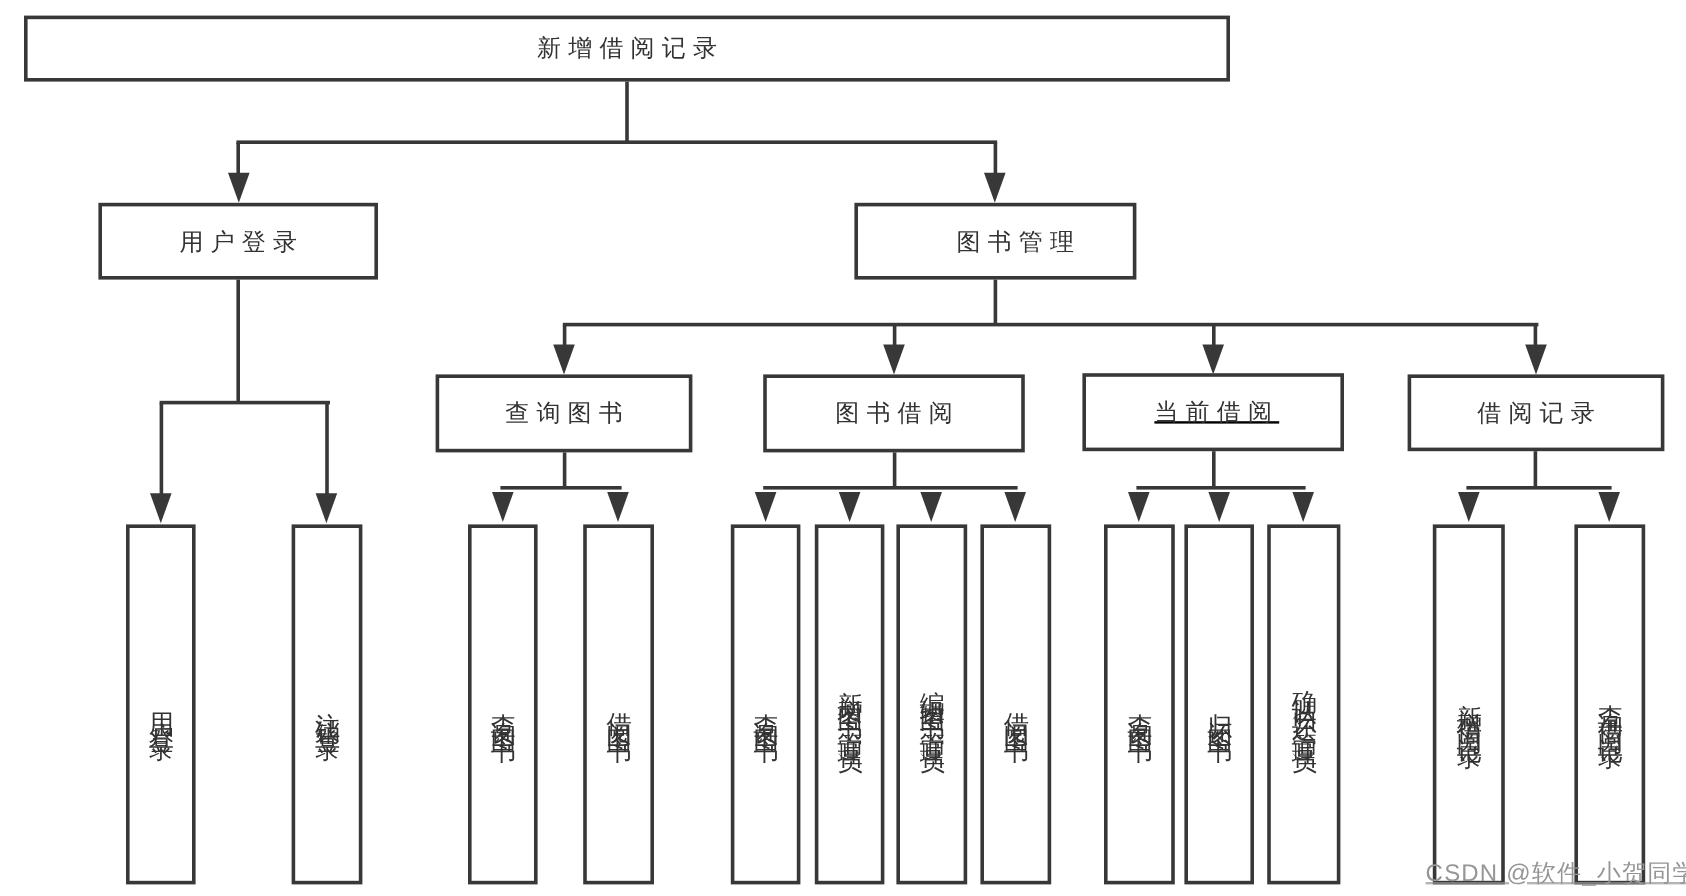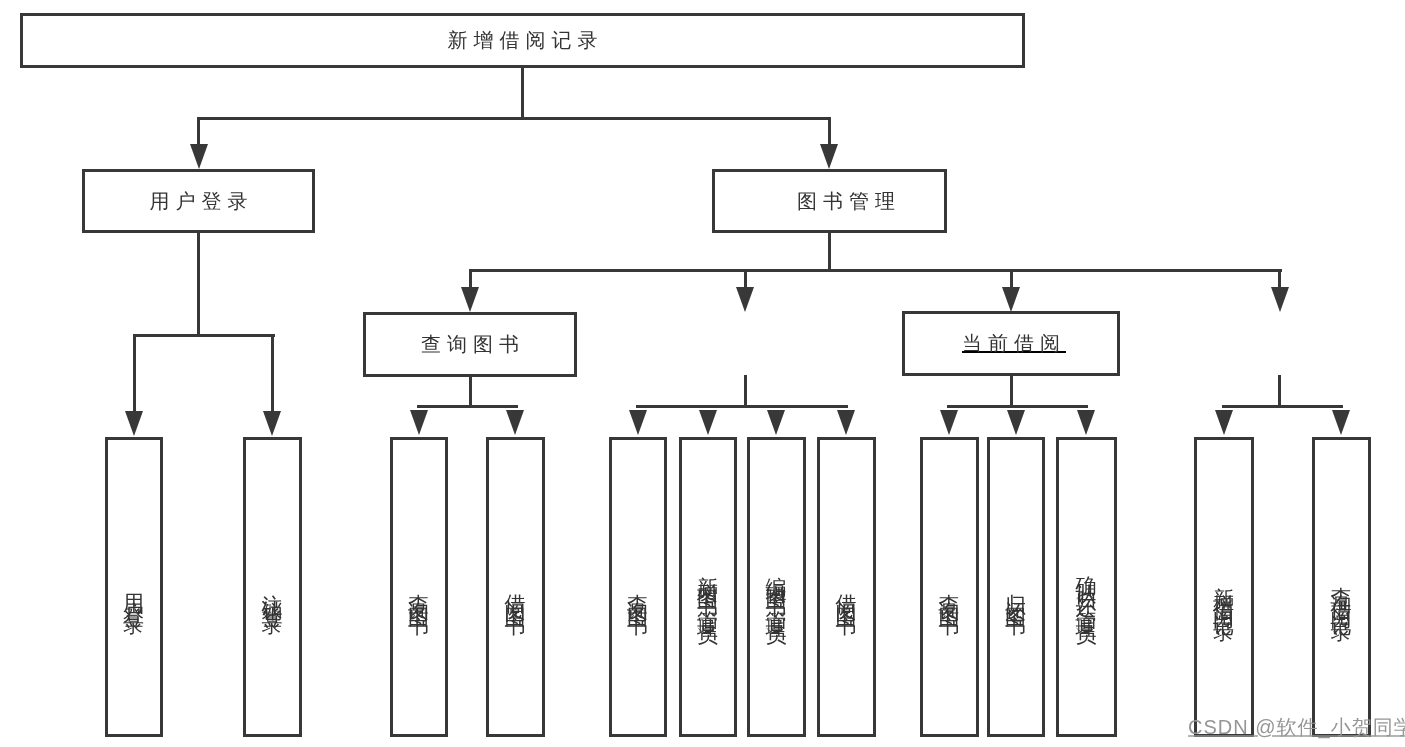--- a/index.html
+++ b/index.html
@@ -79,25 +79,31 @@
   </div>
 
   <div class="box" style="left:712px;top:169px;width:235px;height:64px;padding-left:33px;">
     <span>图书管理</span>
   </div>
 
   <div class="box" style="left:363px;top:312px;width:214px;height:65px;">
     <span>查询图书</span>
   </div>
 
+  <div class="box" style="left:636px;top:312px;width:218px;height:65px;">
+    <span>图书借阅</span>
+  </div>
 
   <div class="box" style="left:902px;top:311px;width:218px;height:65px;text-decoration:underline;">
     <span>当前借阅</span>
   </div>
 
+  <div class="box" style="left:1173px;top:312px;width:214px;height:64px;">
+    <span>借阅记录</span>
+  </div>
 
   <div class="box vbox" style="left:105px;top:437px;width:58px;height:300px;">
     <span>用户登录</span>
   </div>
   <div class="box vbox" style="left:243px;top:437px;width:59px;height:300px;">
     <span>注销登录</span>
   </div>
 
   <div class="box vbox" style="left:390px;top:437px;width:58px;height:300px;">
     <span>查询图书</span>

